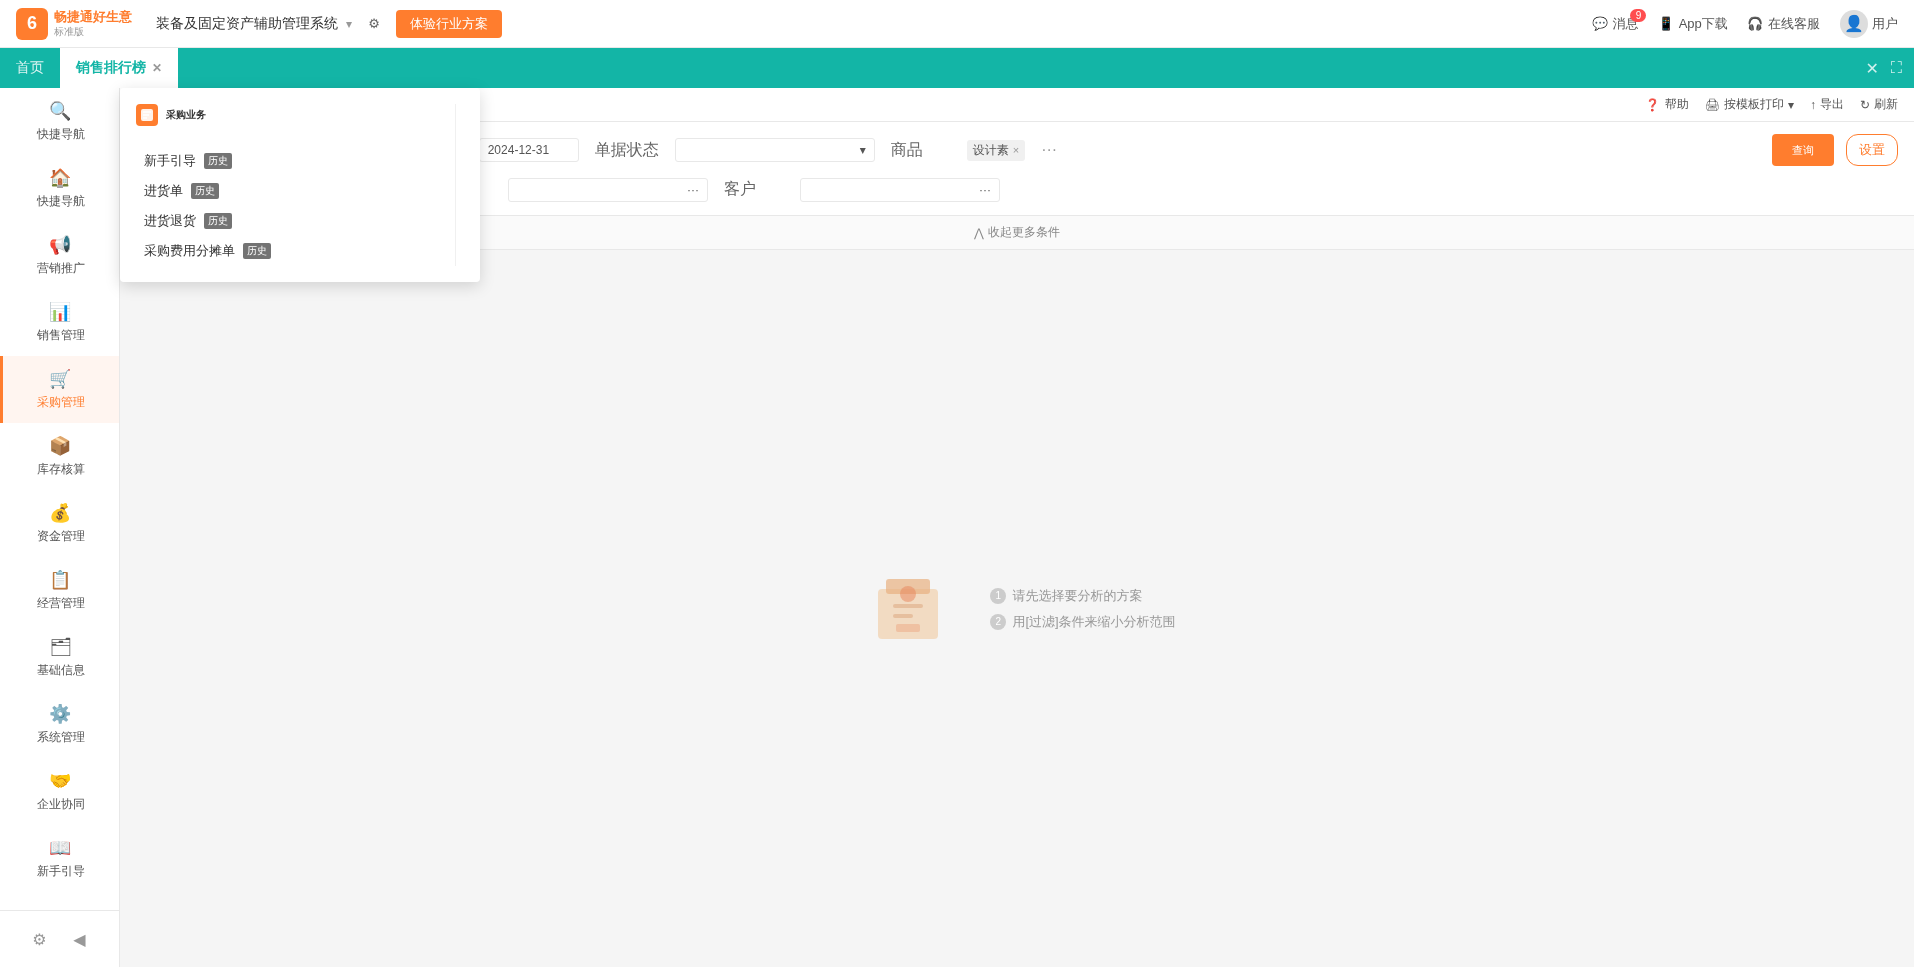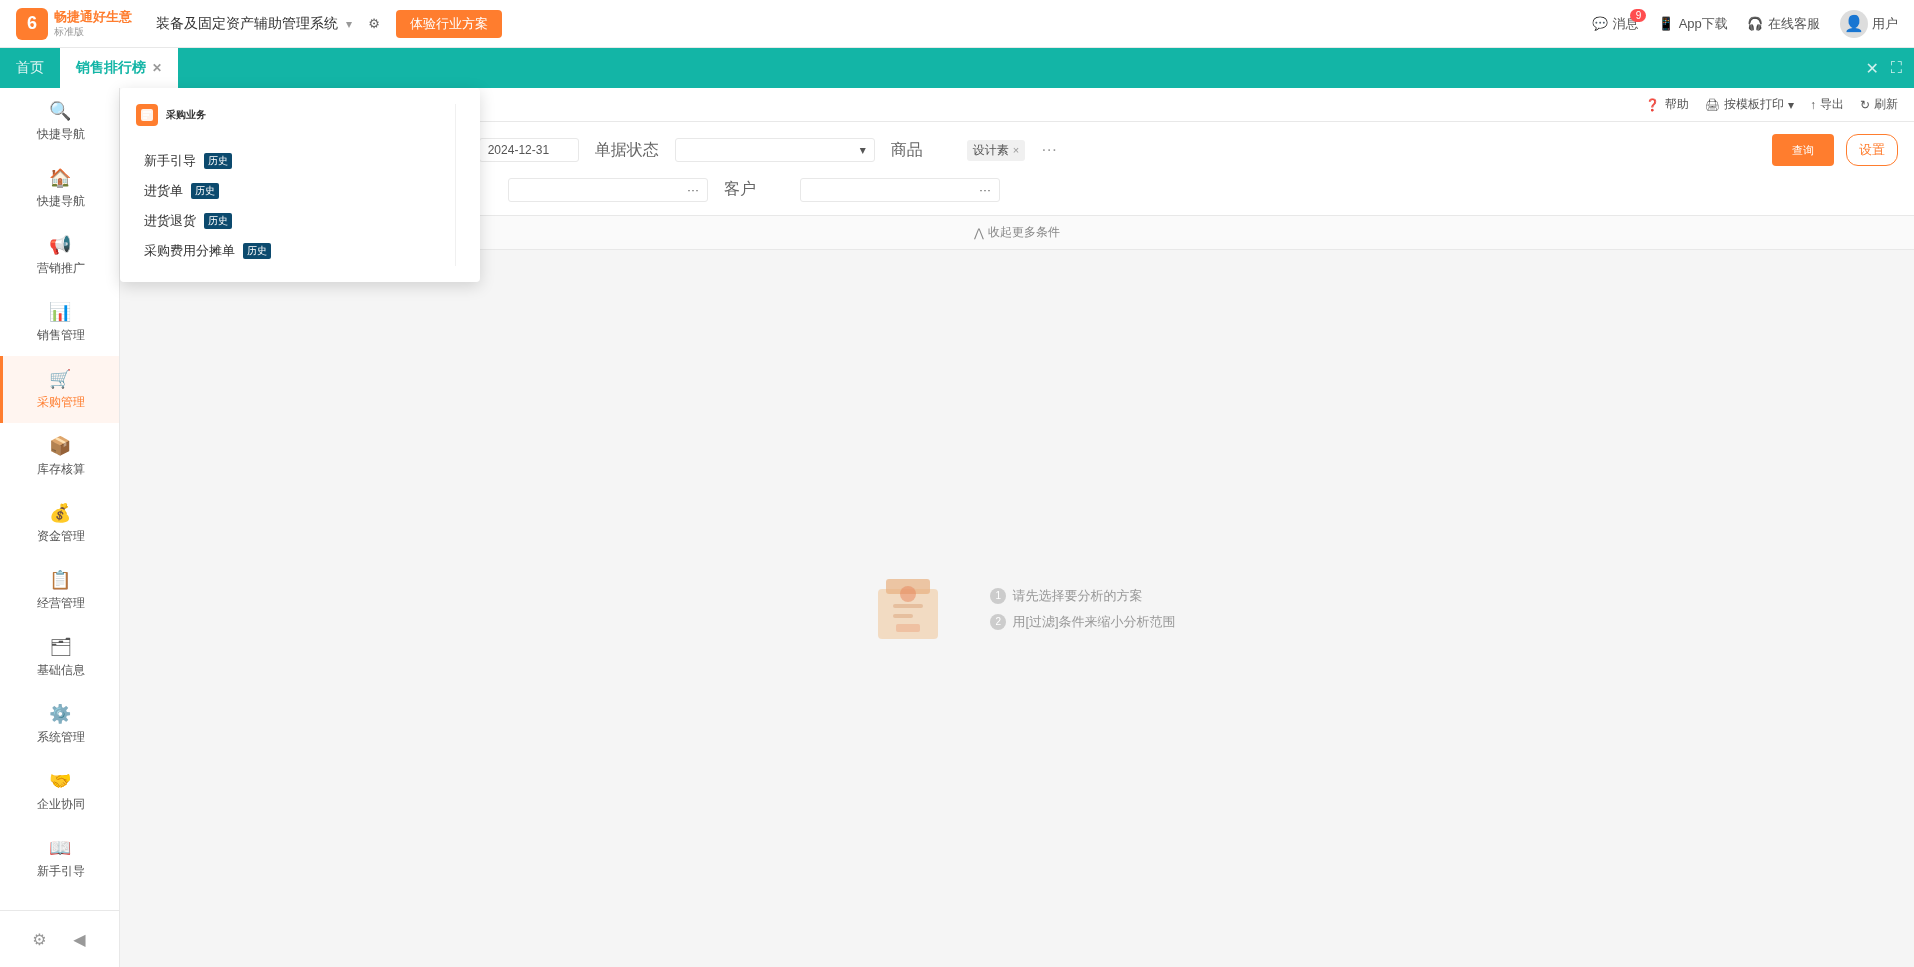--- a/index.html
+++ b/index.html
@@ -427,21 +427,21 @@
       display: flex;
       align-items: center;
       padding: 6px 8px;
       cursor: pointer;
       font-size: 13px;
       color: #333;
       gap: 8px;
       border-radius: 3px;
     }
     .history-tag {
-      background: #0c4a6e;
+      background: #737373;
       color: white;
       font-size: 10px;
       padding: 1px 4px;
       border-radius: 2px;
     }
     .dropdown-divider {
       width: 1px;
       background: #f0f0f0;
       margin: 0 8px;
     }

